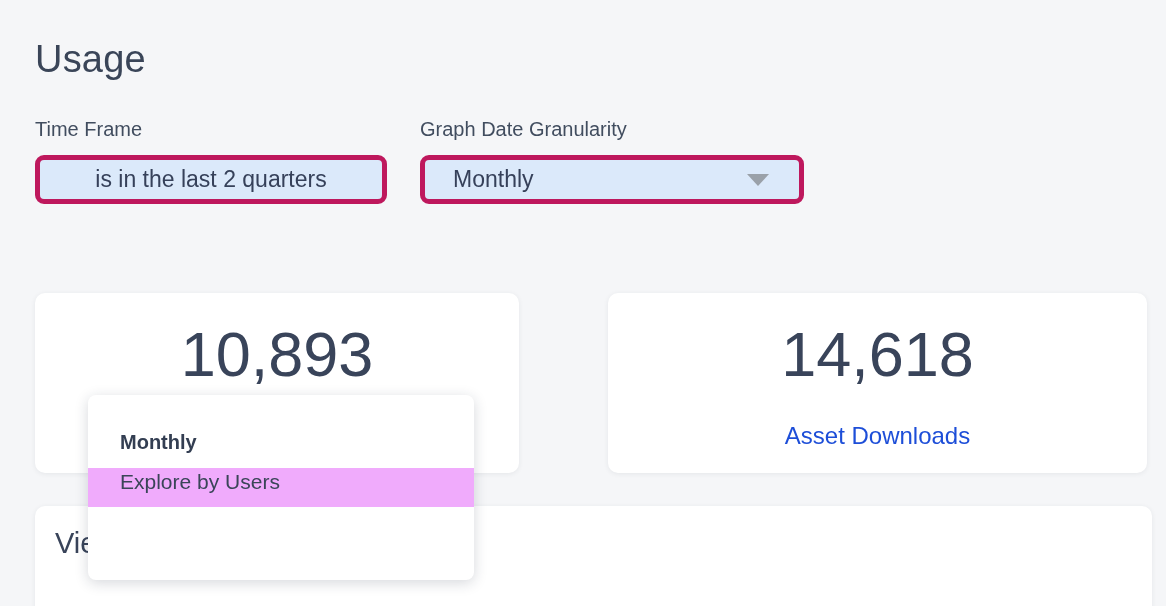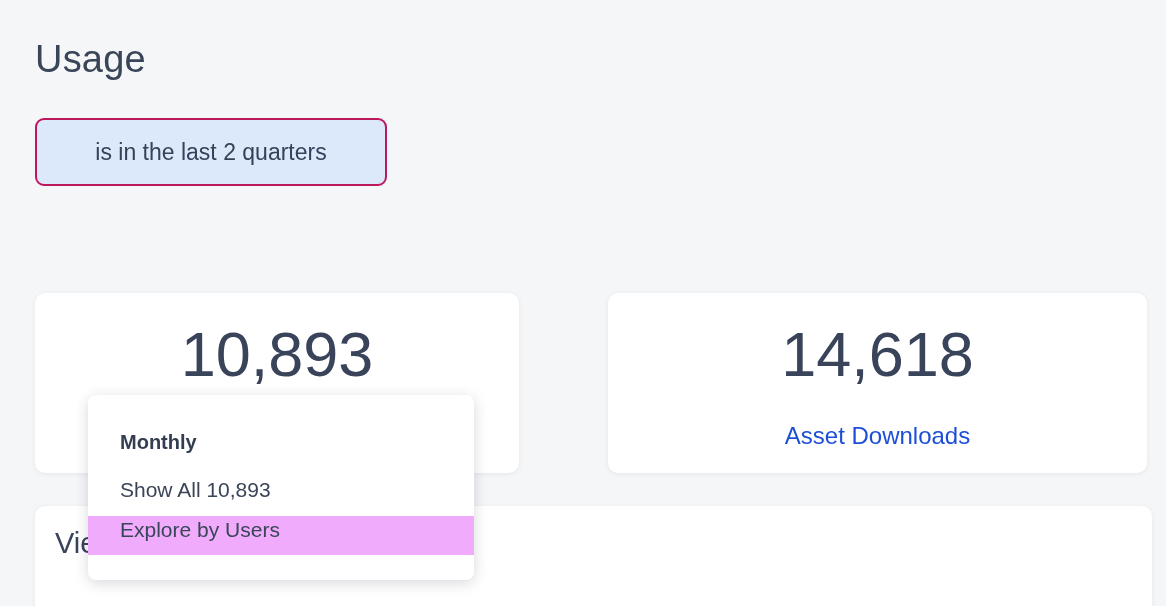--- a/index.html
+++ b/index.html
@@ -32,23 +32,23 @@
   .filter-group { position: absolute; top: 118px; }
   .filter-group.time-frame { left: 35px; }
   .filter-group.granularity { left: 420px; }
   .filter-label {
     font-size: 20px;
     color: #414d5f;
     margin-bottom: 14px;
   }
   .filter-control {
     box-sizing: border-box;
-    height: 68px;
+    height: 49px;
     background: #dbe9fa;
-    border: 2px solid #be185d;
+    border: 5px solid #be185d;
     border-radius: 9px;
     display: flex;
     align-items: center;
     font-size: 23px;
     color: #36415a;
     cursor: pointer;
   }
   .filter-control.chip {
     width: 352px;
     justify-content: center;
@@ -149,38 +149,45 @@
   }
 </style>
 </head>
 <body>
 
 <div class="screen">
 
   <h1 class="page-title">Usage</h1>
 
   <div class="filter-group time-frame">
+    <div class="filter-label">Time Frame</div>
     <div class="filter-control chip">
       <span>is in the last 2 quarters</span>
     </div>
   </div>
 
+  <div class="filter-group granularity">
+    <div class="filter-label">Graph Date Granularity</div>
+    <div class="filter-control dropdown">
+      <span>Monthly</span>
+      <span class="caret-down"></span>
+    </div>
+  </div>
 
   <div class="stat-card first">
     <div class="stat-value">10,893</div>
   </div>
 
   <div class="stat-card second">
     <div class="stat-value">14,618</div>
     <div class="stat-label">Asset Downloads</div>
   </div>
 
   <div class="bottom-card">
     <h2 class="section-title">Views</h2>
   </div>
 
   <div class="context-menu">
     <div class="menu-header">Monthly</div>
-    <div class="menu-item">Show All 10,893</div>
     <div class="menu-item highlighted">Explore by Users</div>
   </div>
 
 </div>
 
 </body></html>

